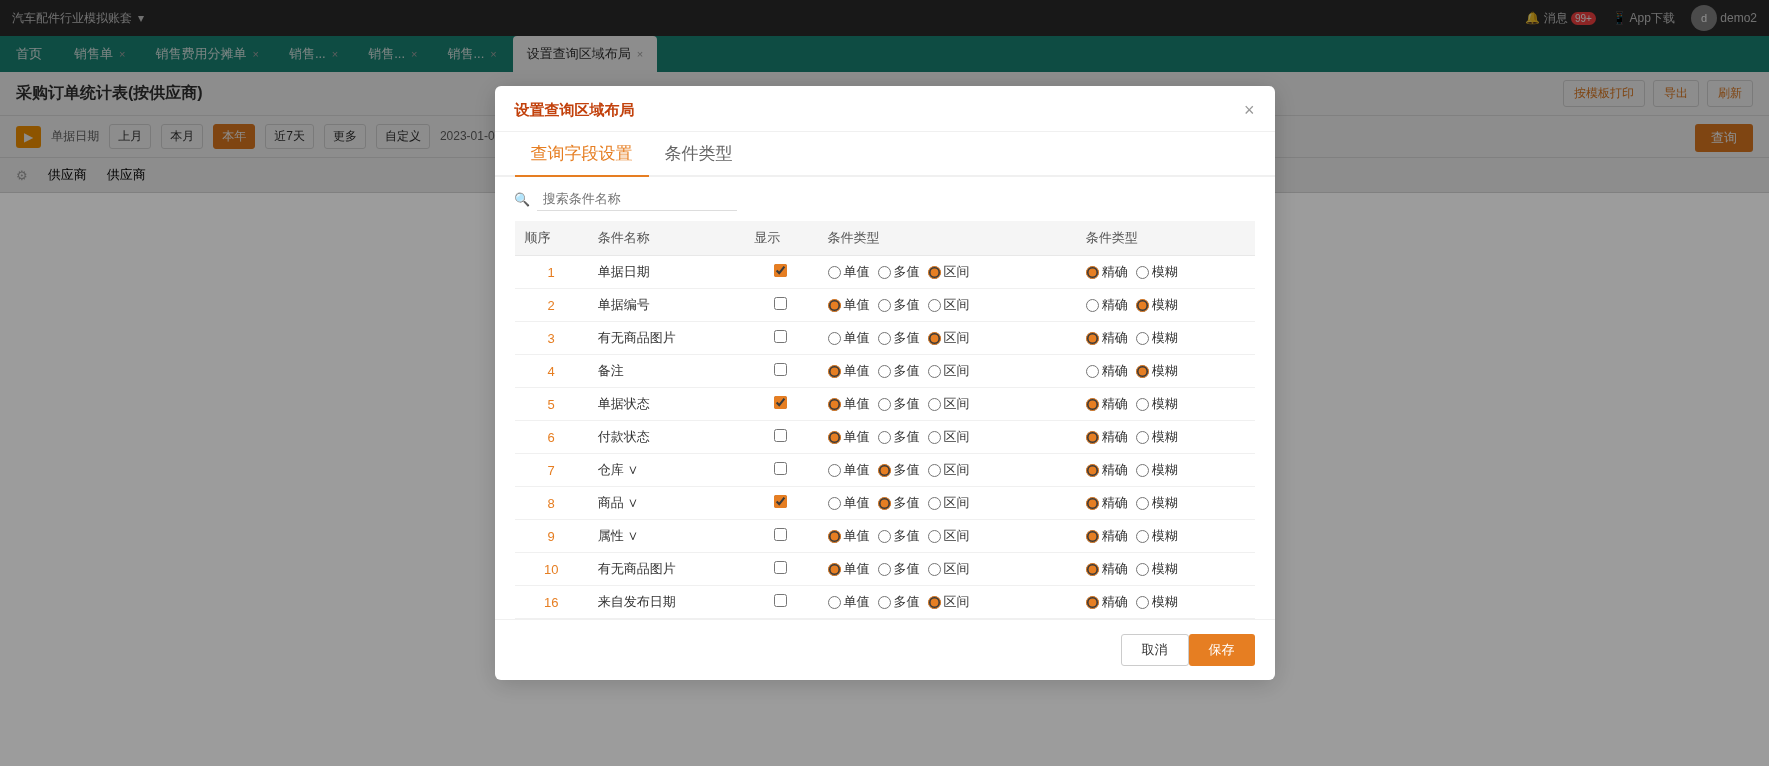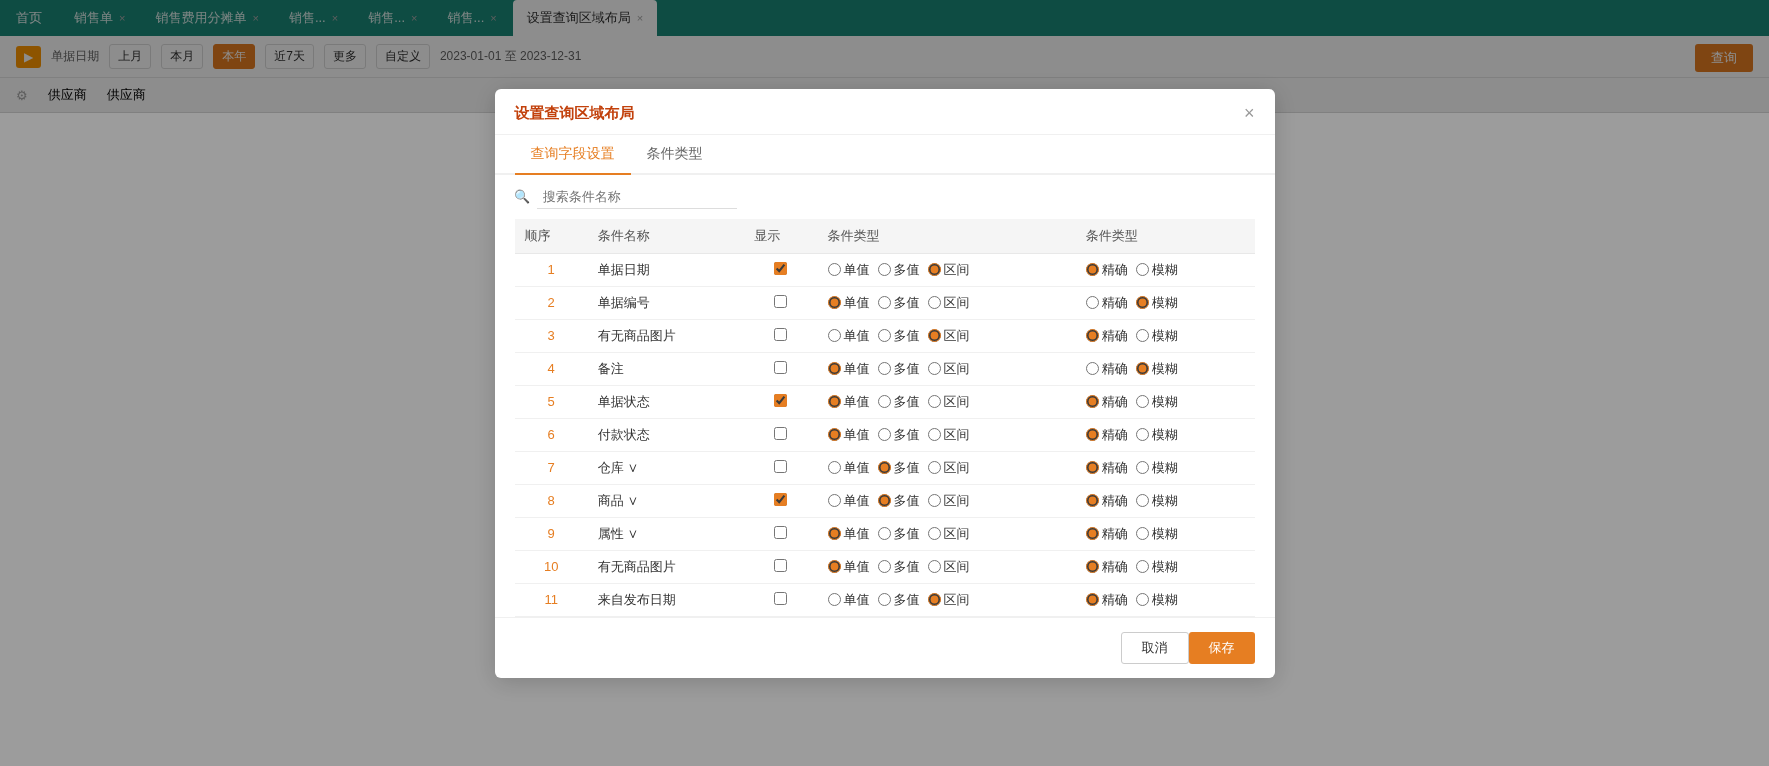--- a/index.html
+++ b/index.html
@@ -124,21 +124,21 @@
 
     
     .dialog-tabs {
       display: flex;
       gap: 0;
       padding: 0 20px;
       border-bottom: 2px solid #f0f0f0;
     }
     .dialog-tab {
       padding: 10px 16px;
-      font-size: 14px;
+      font-size: 17px;
       cursor: pointer;
       color: #666;
       border-bottom: 2px solid transparent;
       margin-bottom: -2px;
     }
     .dialog-tab.active {
       color: #e67e22;
       border-bottom: 2px solid #e67e22;
       font-weight: 500;
     }
@@ -229,20 +229,41 @@
     .dialog-table-wrap::-webkit-scrollbar-thumb { background: #ccc; border-radius: 3px; }
 
     
     .bg-content { filter: brightness(0.85); pointer-events: none; }
   </style>
 </head>
 <body>
 
 <div class="bg-content">
 
+  <div class="top-bar">
+    <div class="top-bar-left">
+      <span>汽车配件行业模拟账套</span>
+      <span>▾</span>
+    </div>
+    <div class="top-bar-right">
+      <span>
+        <span>🔔</span>
+        <span>消息</span>
+        <span class="badge">99+</span>
+      </span>
+      <span>
+        <span>📱</span>
+        <span>App下载</span>
+      </span>
+      <span>
+        <span class="avatar">d</span>
+        <span>demo2</span>
+      </span>
+    </div>
+  </div>
 
   <div class="tab-bar">
     <div class="tab-item tab-home">
       <span>首页</span>
     </div>
     <div class="tab-item">
       <span>销售单</span>
       <span class="close-x">×</span>
     </div>
     <div class="tab-item">
@@ -260,20 +281,28 @@
     <div class="tab-item">
       <span>销售...</span>
       <span class="close-x">×</span>
     </div>
     <div class="tab-item active">
       <span>设置查询区域布局</span>
       <span class="close-x">×</span>
     </div>
   </div>
 
+  <div class="page-header">
+    <span class="page-title">采购订单统计表(按供应商)</span>
+    <div class="header-actions">
+      <button class="btn-print">按模板打印</button>
+      <button class="btn-export">导出</button>
+      <button class="btn-refresh">刷新</button>
+    </div>
+  </div>
 
   <div class="filter-bar">
     <button class="filter-toggle">▶</button>
     <span class="date-label">单据日期</span>
     <button class="date-btn">上月</button>
     <button class="date-btn">本月</button>
     <button class="date-btn active">本年</button>
     <button class="date-btn">近7天</button>
     <button class="date-btn">更多</button>
     <button class="date-btn">自定义</button>
@@ -646,21 +675,21 @@
                     <span>精确</span>
                   </label>
                   <label class="radio-item">
                     <input type="radio" name="match_9" style="">
                     <span>模糊</span>
                   </label>
                 </div>
               </td>
             </tr>
             <tr>
-              <td class="order-num">11</td>
+              <td class="order-num">16</td>
               <td>来自发布日期</td>
               <td style="text-align: center;"><input type="checkbox" style=""></td>
               <td>
                 <div class="radio-group">
                   <label class="radio-item">
                     <input type="radio" name="type_10" style="">
                     <span>单值</span>
                   </label>
                   <label class="radio-item">
                     <input type="radio" name="type_10" style="">

